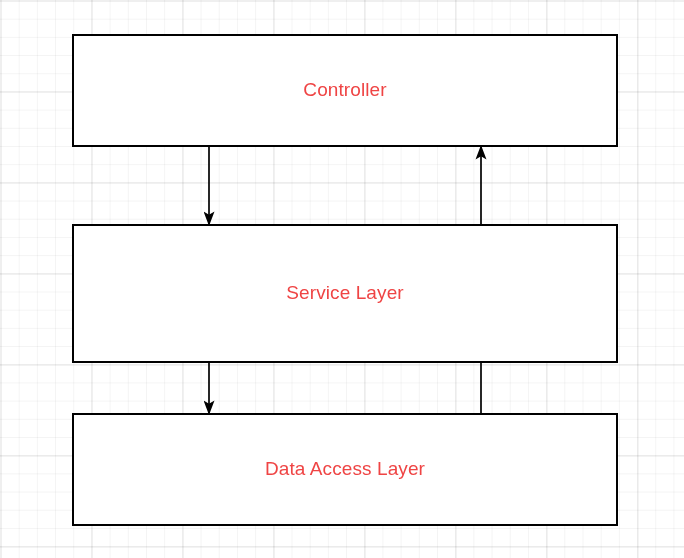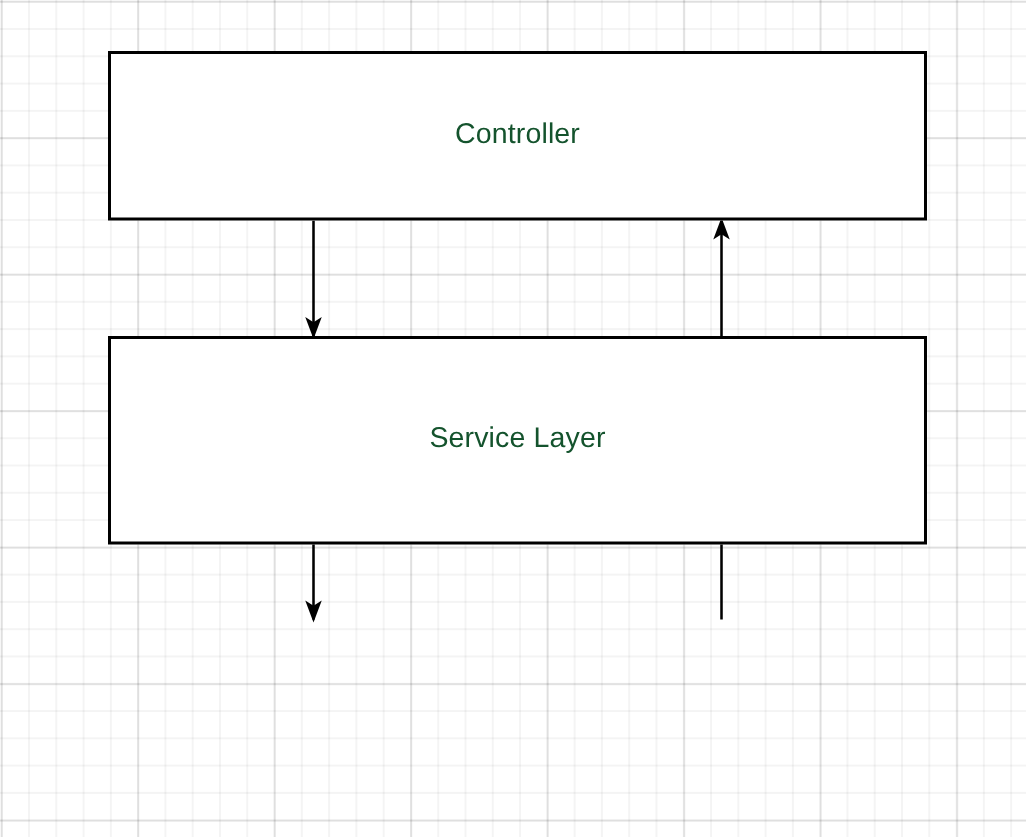--- a/index.html
+++ b/index.html
@@ -41,21 +41,21 @@
     background: #ffffff;
     border: 2px solid #000000;
     display: flex;
     align-items: center;
     justify-content: center;
   }
   .node-label {
     font-family: "Liberation Sans", sans-serif;
     font-size: 19px;
     line-height: 1.2;
-    color: #14532d;
+    color: #ef4444;
     letter-spacing: 0.1px;
     text-align: center;
     white-space: nowrap;
     user-select: none;
   }
 </style>
 </head>
 <body>
 
 <div id="canvas">
@@ -88,14 +88,17 @@
   </svg>
 
   <div class="node-box" style="left:72px; top:34px; width:546px; height:113px;">
     <span class="node-label">Controller</span>
   </div>
 
   <div class="node-box" style="left:72px; top:224px; width:546px; height:139px;">
     <span class="node-label">Service Layer</span>
   </div>
 
+  <div class="node-box" style="left:72px; top:413px; width:546px; height:113px;">
+    <span class="node-label">Data Access Layer</span>
+  </div>
 
 </div>
 
 </body></html>

